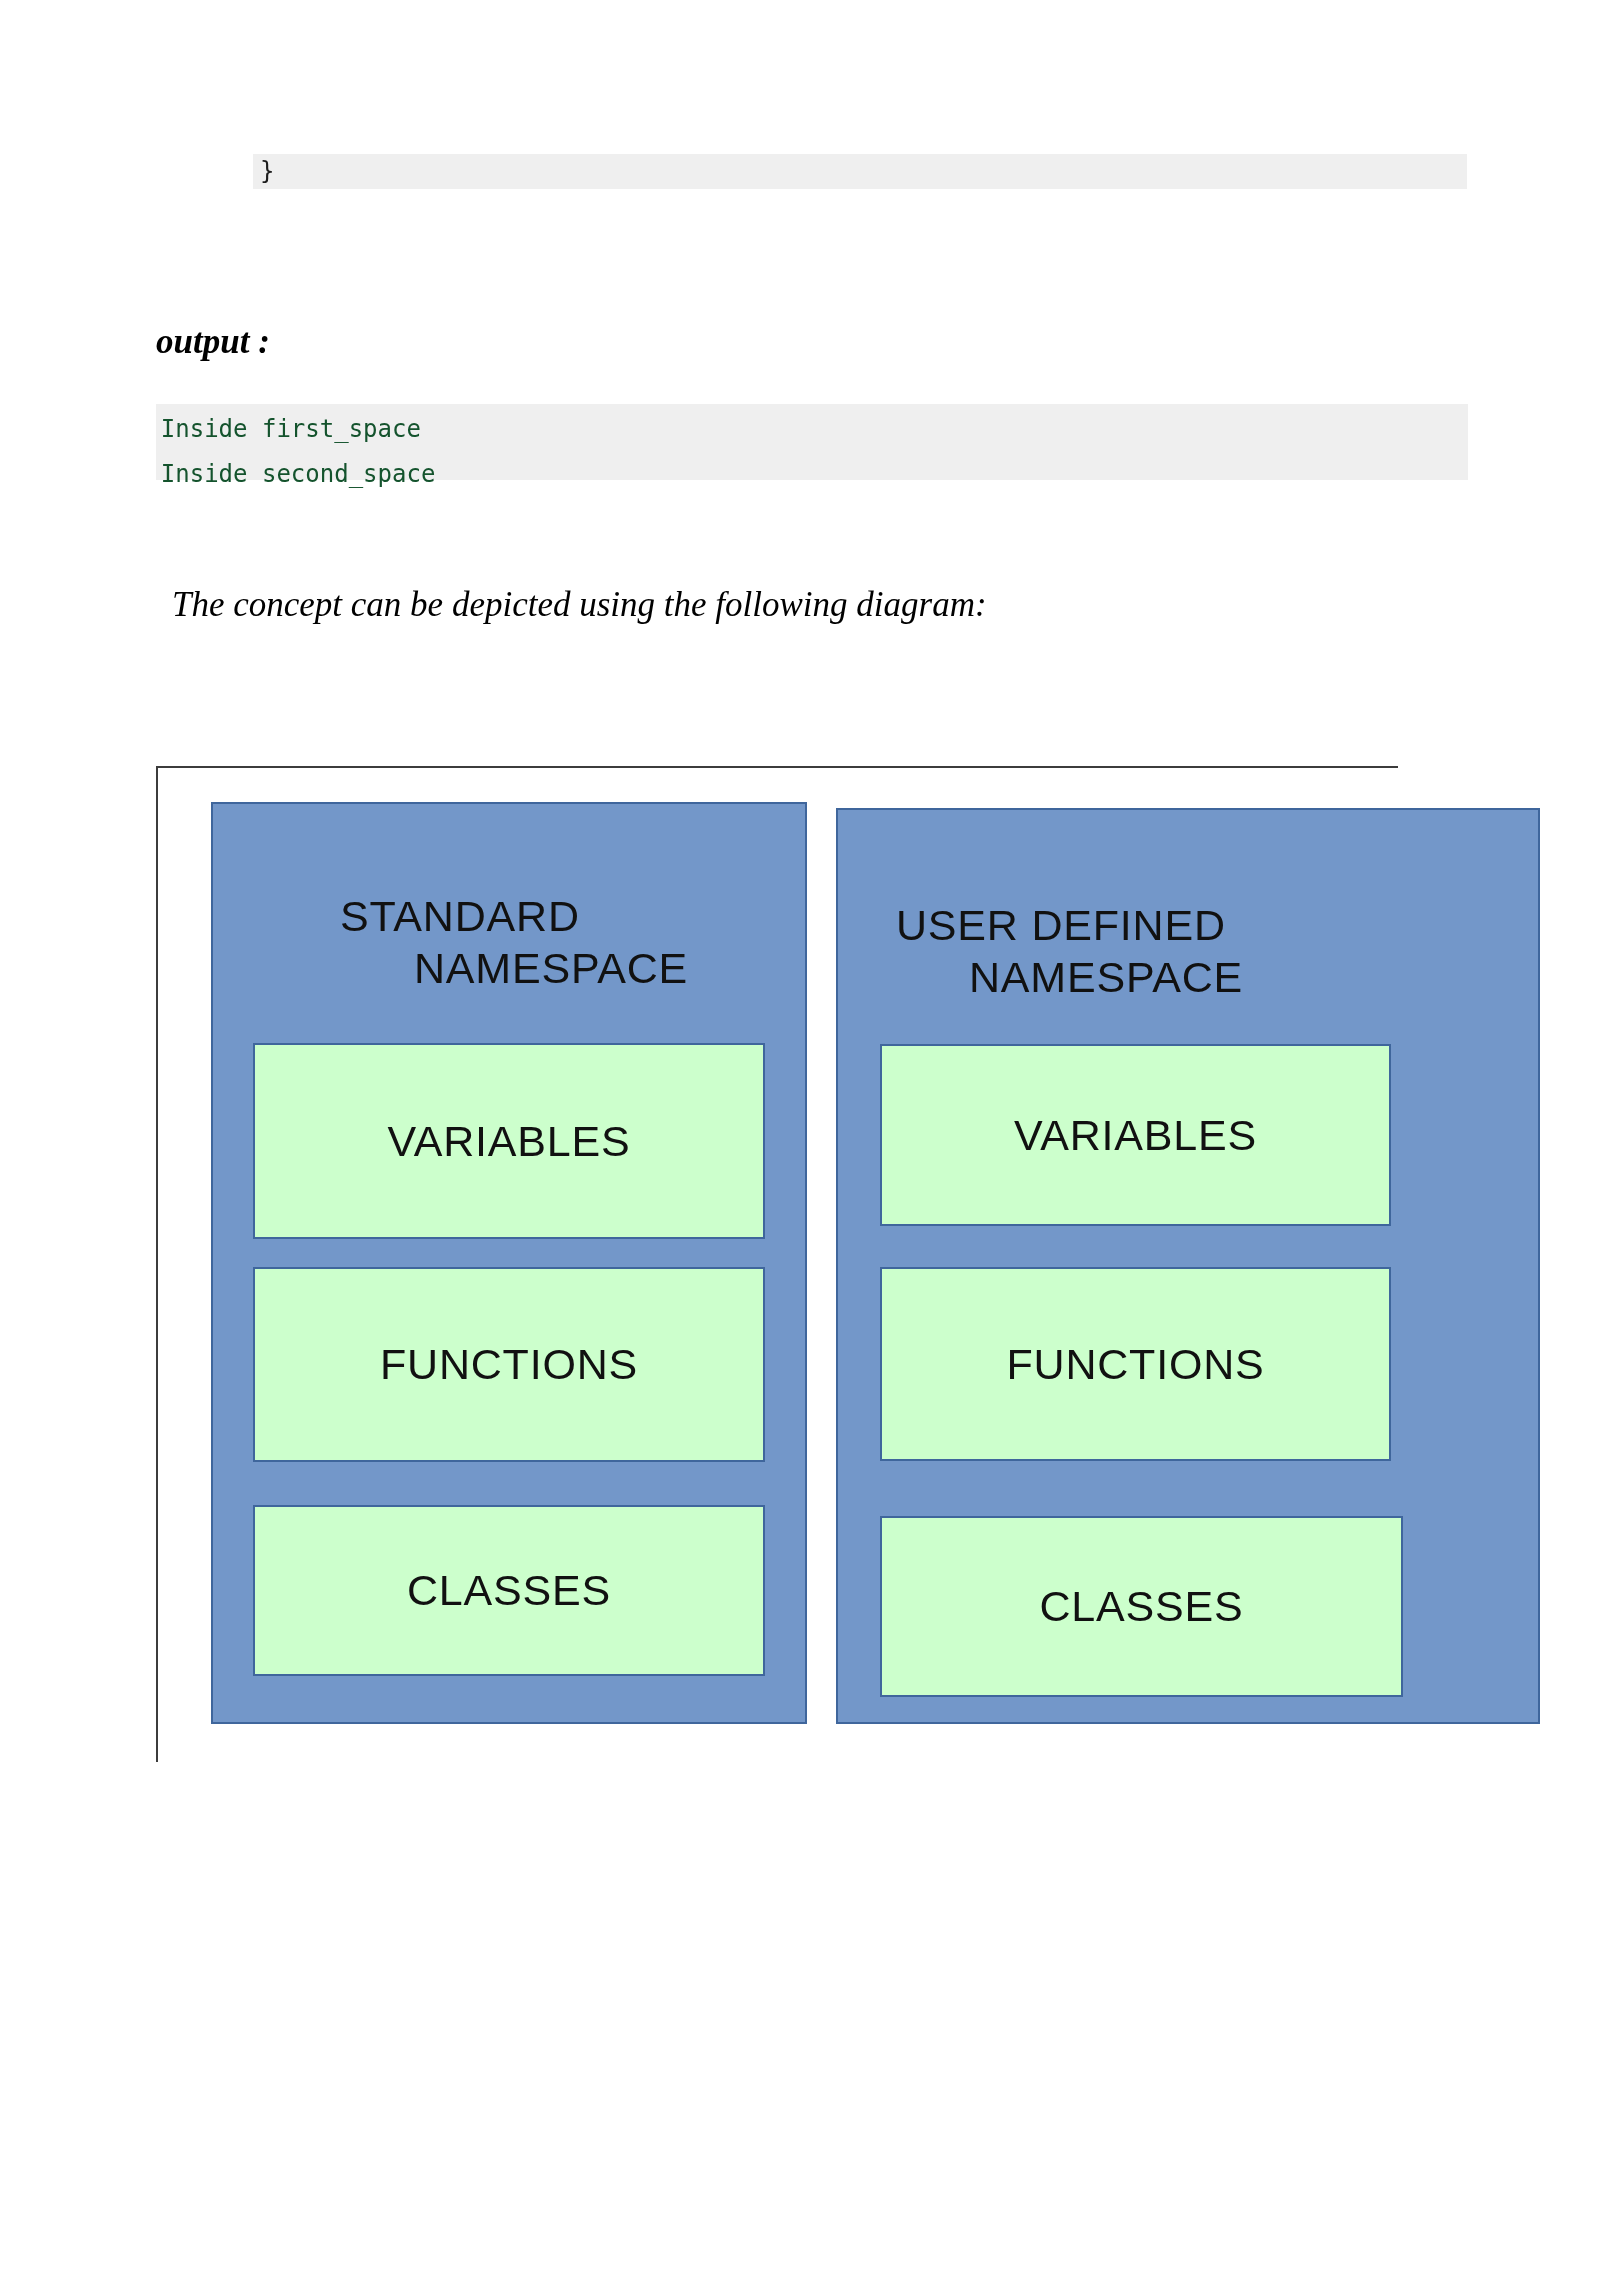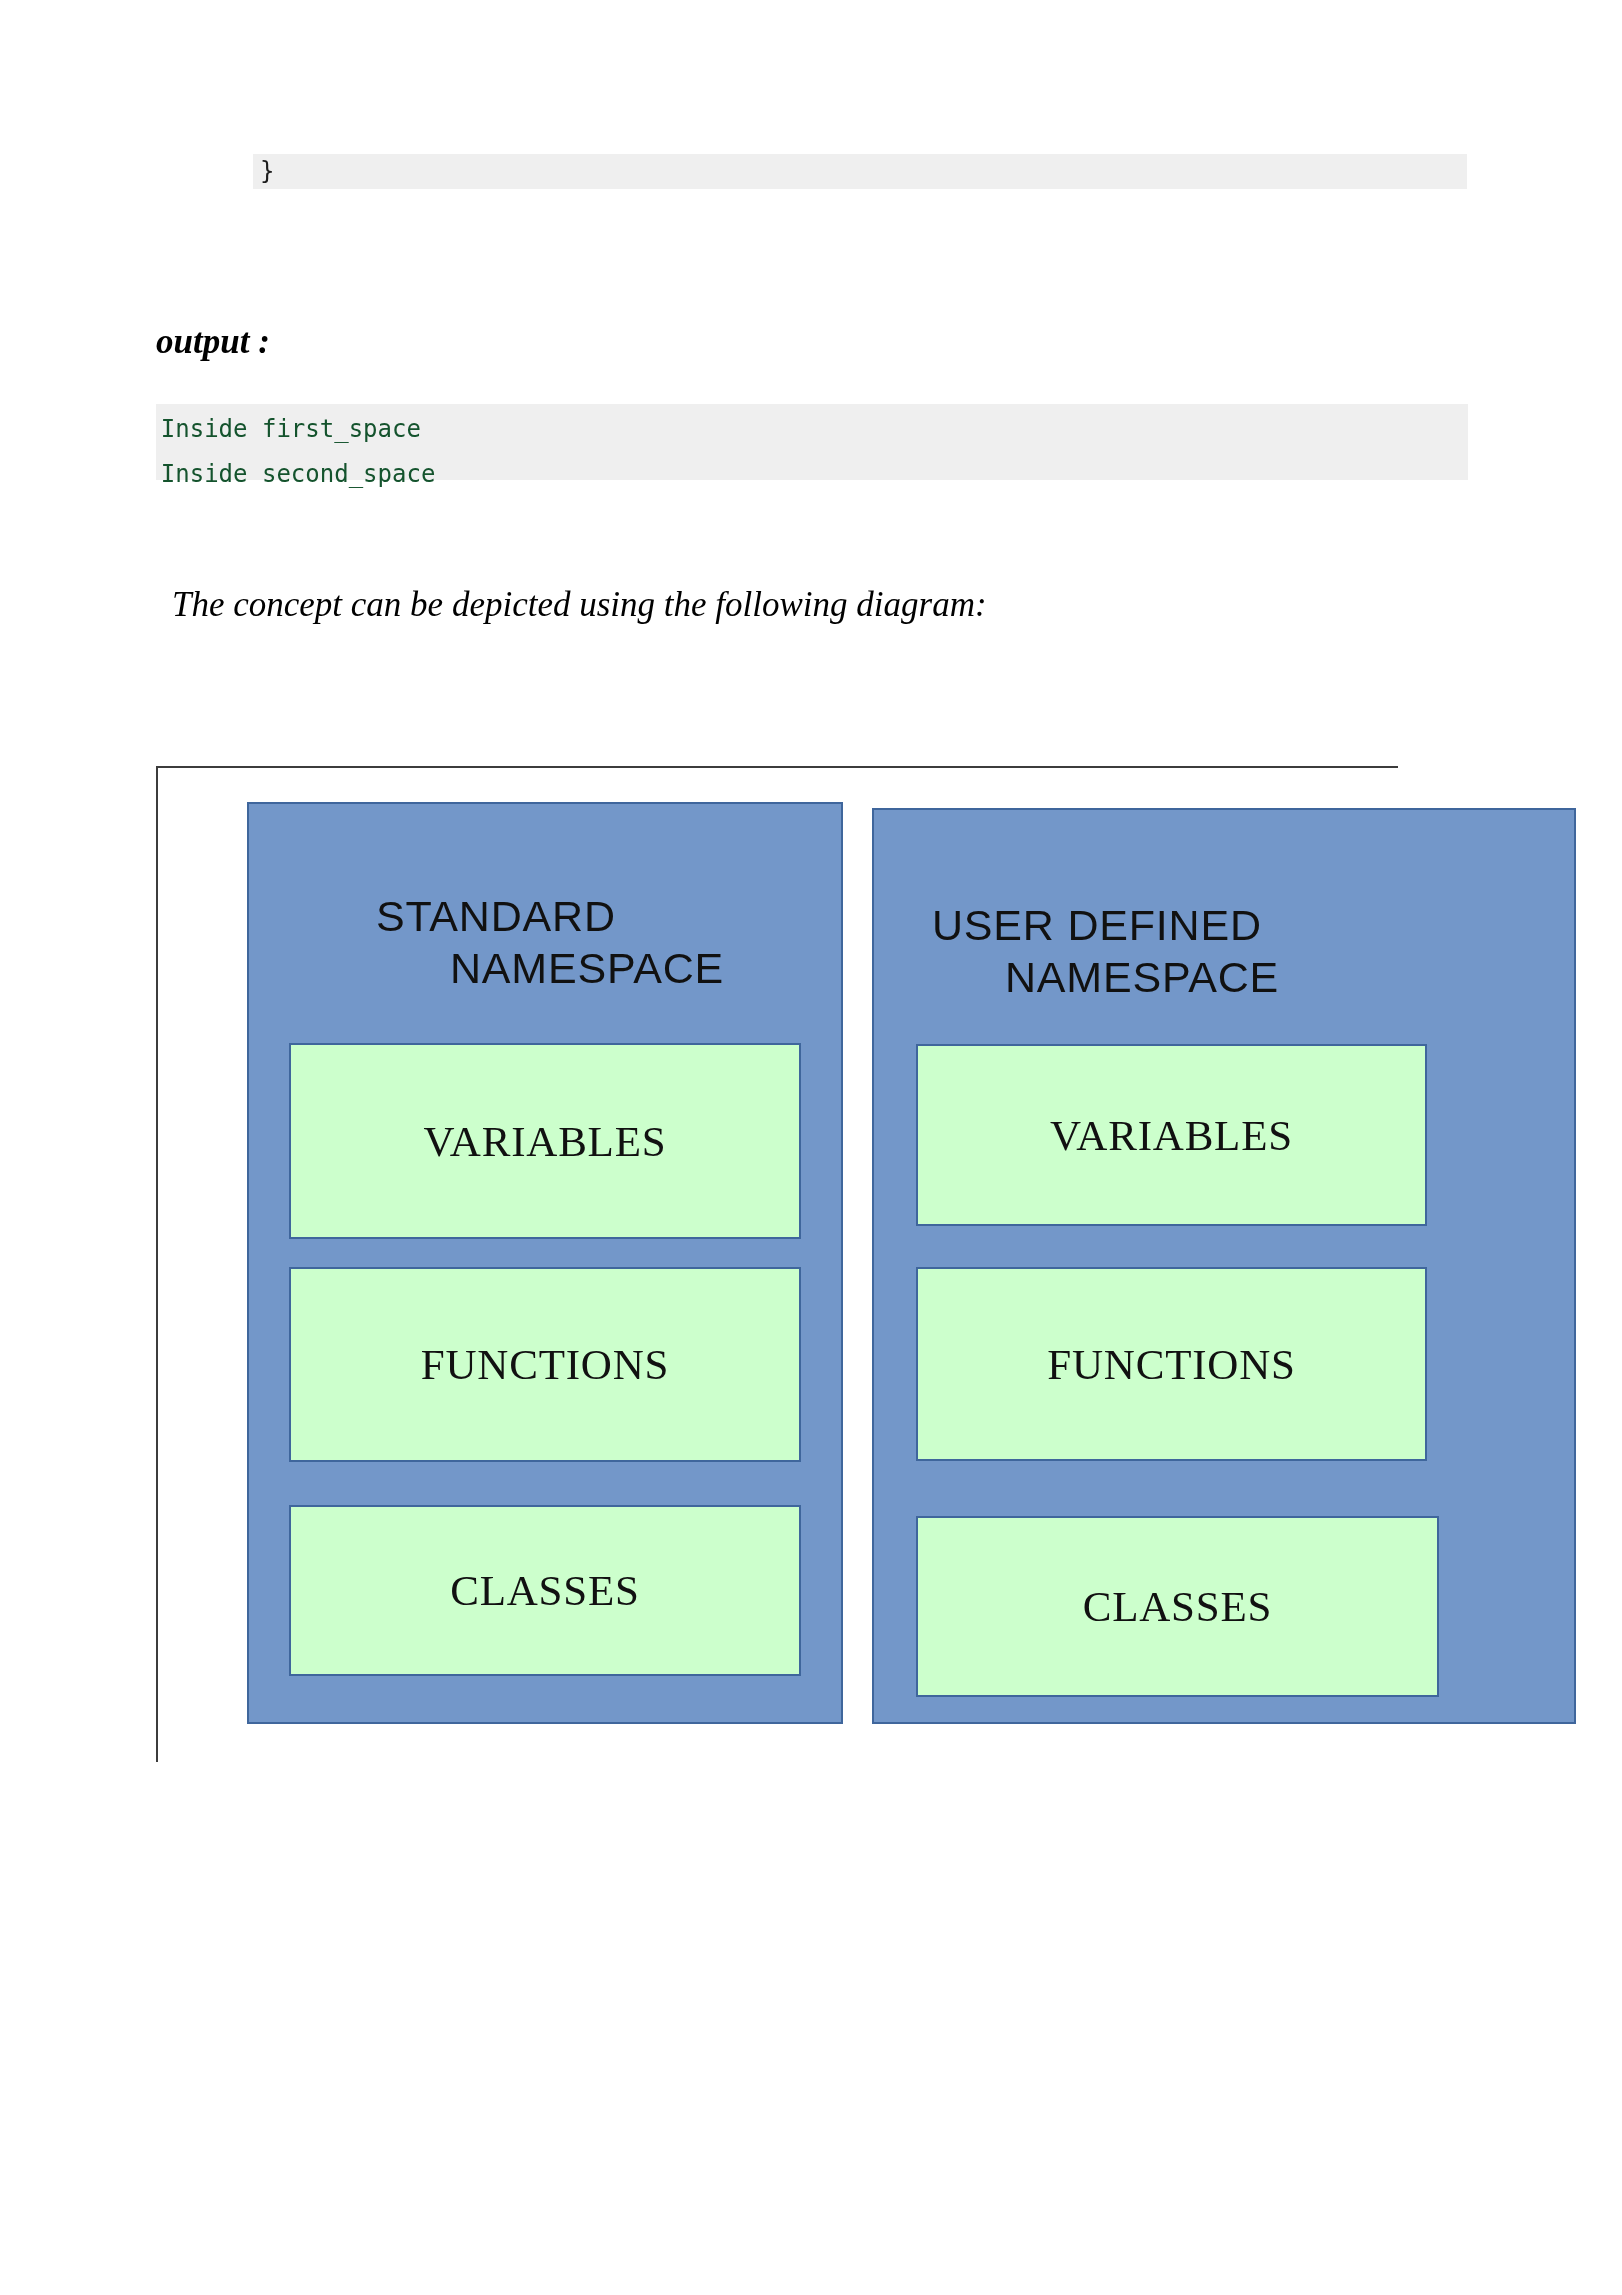--- a/index.html
+++ b/index.html
@@ -52,21 +52,20 @@
     margin-left:16px;
   }
   .diagram-frame{
     left:156px;top:766px;width:1242px;height:996px;
     border-top:2.4px solid var(--outer-border);
     border-left:2.4px solid var(--outer-border);
   }
   .ns-box{
     background:var(--blue-fill);
     border:2.4px solid var(--blue-border);
-    margin-left:36px;
   }
   .ns-box.left{left:211px;top:802px;width:596px;height:922px;}
   .ns-box.right{left:836px;top:808px;width:704px;height:916px;}
   .ns-title{
     position:absolute;
     font-family:"Liberation Sans", sans-serif;
     font-size:43px;line-height:52px;
     color:var(--text-dark);
     letter-spacing:0.8px;
     white-space:nowrap;
@@ -74,21 +73,21 @@
   .ns-box.left .ns-title{left:127px;top:86px;}
   .ns-box.right .ns-title{left:58px;top:89px;}
   .ns-title .line2{display:block;}
   .ns-box.left .line2{margin-left:74px;}
   .ns-box.right .line2{margin-left:73px;}
   .member-box{
     position:absolute;
     background:var(--green-fill);
     border:2.4px solid var(--green-border);
     display:flex;align-items:center;justify-content:center;
-    font-family:Liberation Serif, serif;
+    font-family:Liberation Sans, sans-serif;
     font-size:43px;color:var(--text-dark);
     letter-spacing:0.8px;
   }
   
   .ns-box.left .m-variables{left:40px;top:239px;width:512px;height:196px;}
   .ns-box.left .m-functions{left:40px;top:463px;width:512px;height:195px;}
   .ns-box.left .m-classes  {left:40px;top:701px;width:512px;height:171px;}
   
   .ns-box.right .m-variables{left:42px;top:234px;width:511px;height:182px;}
   .ns-box.right .m-functions{left:42px;top:457px;width:511px;height:194px;}

